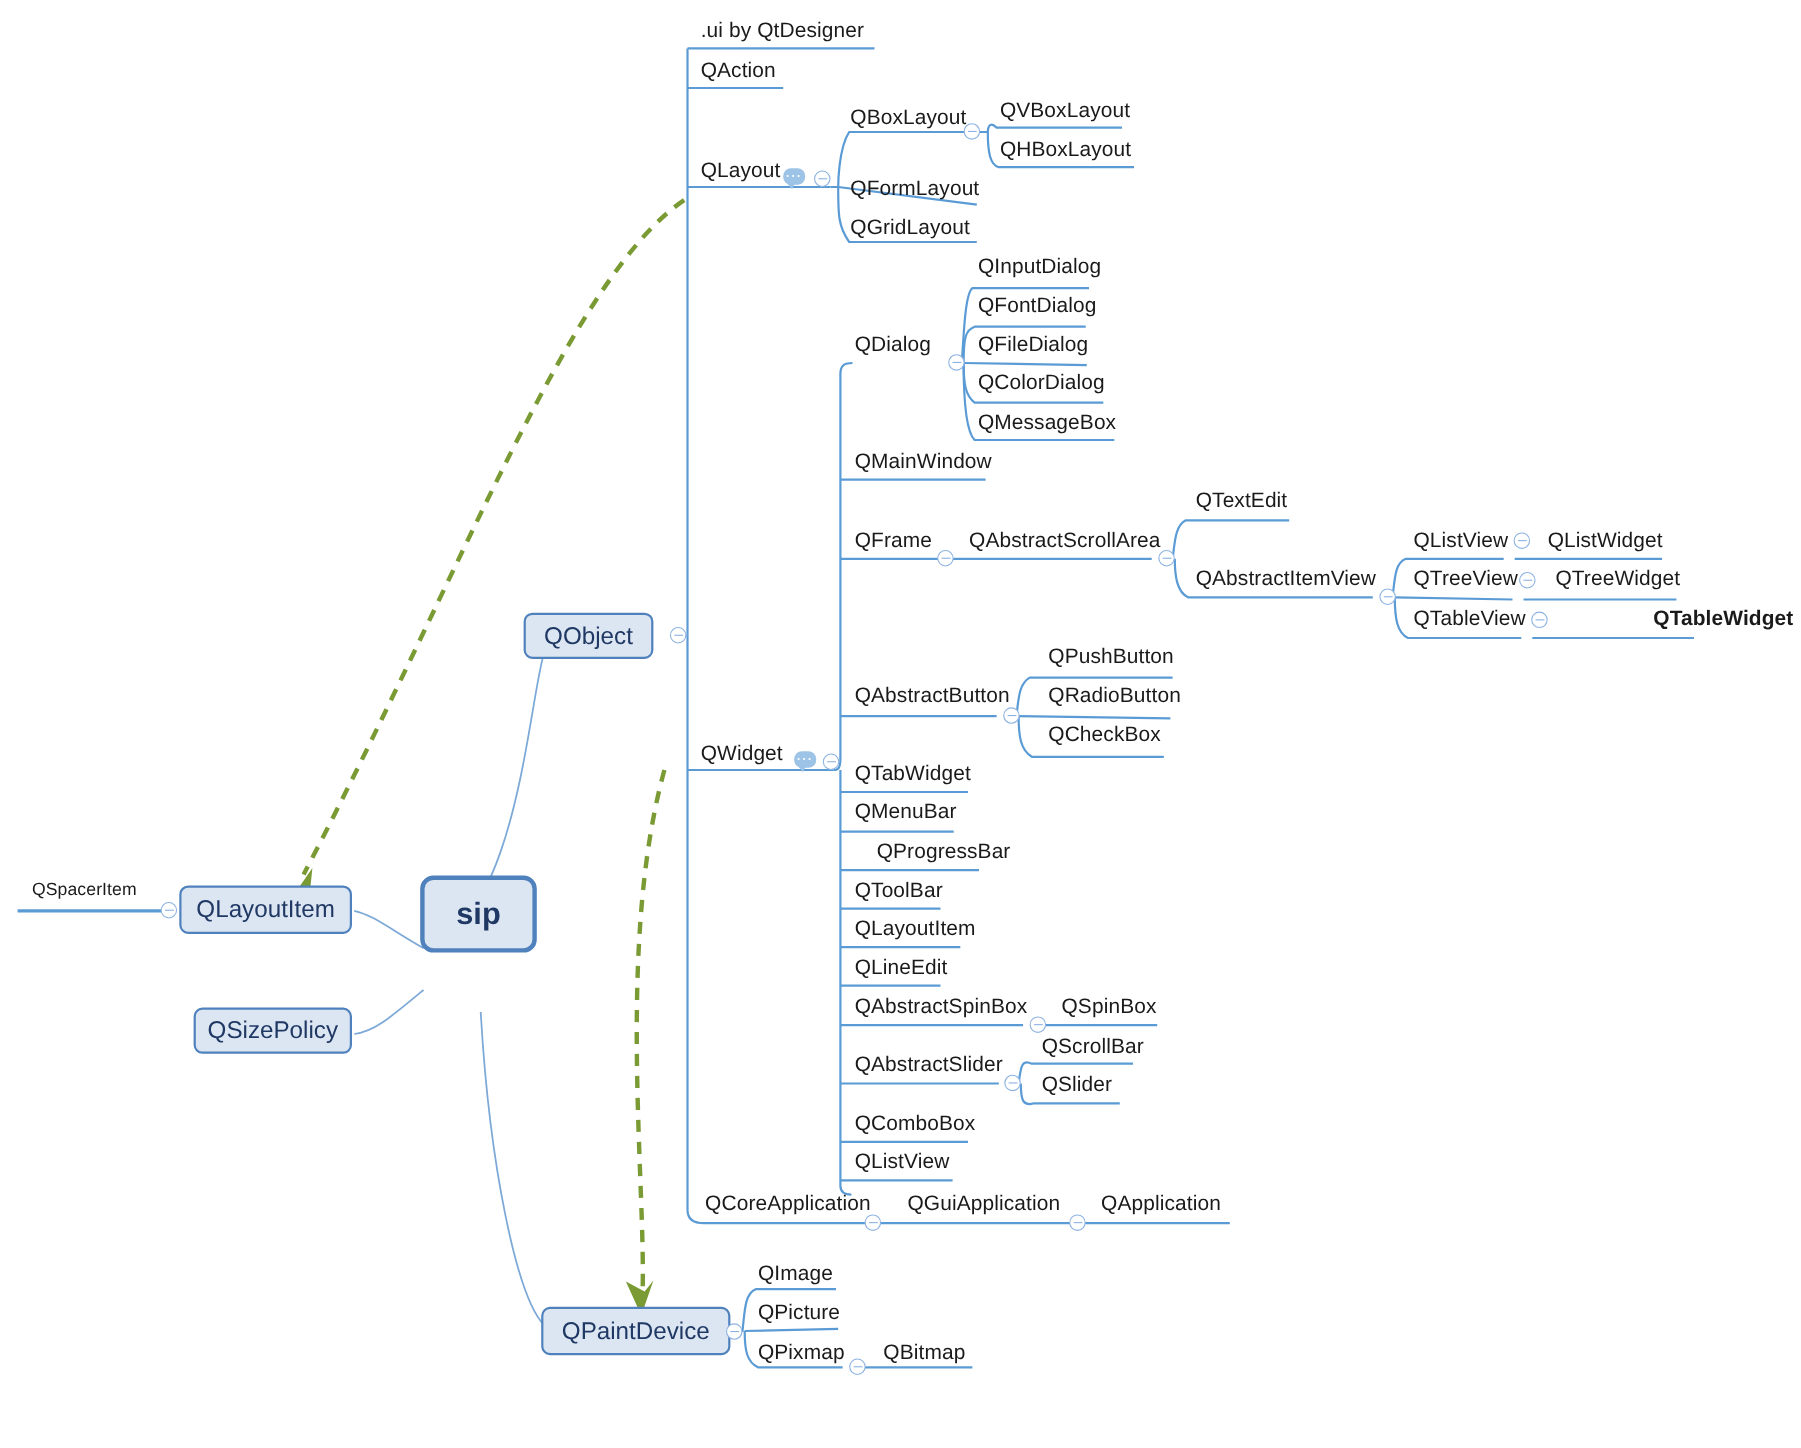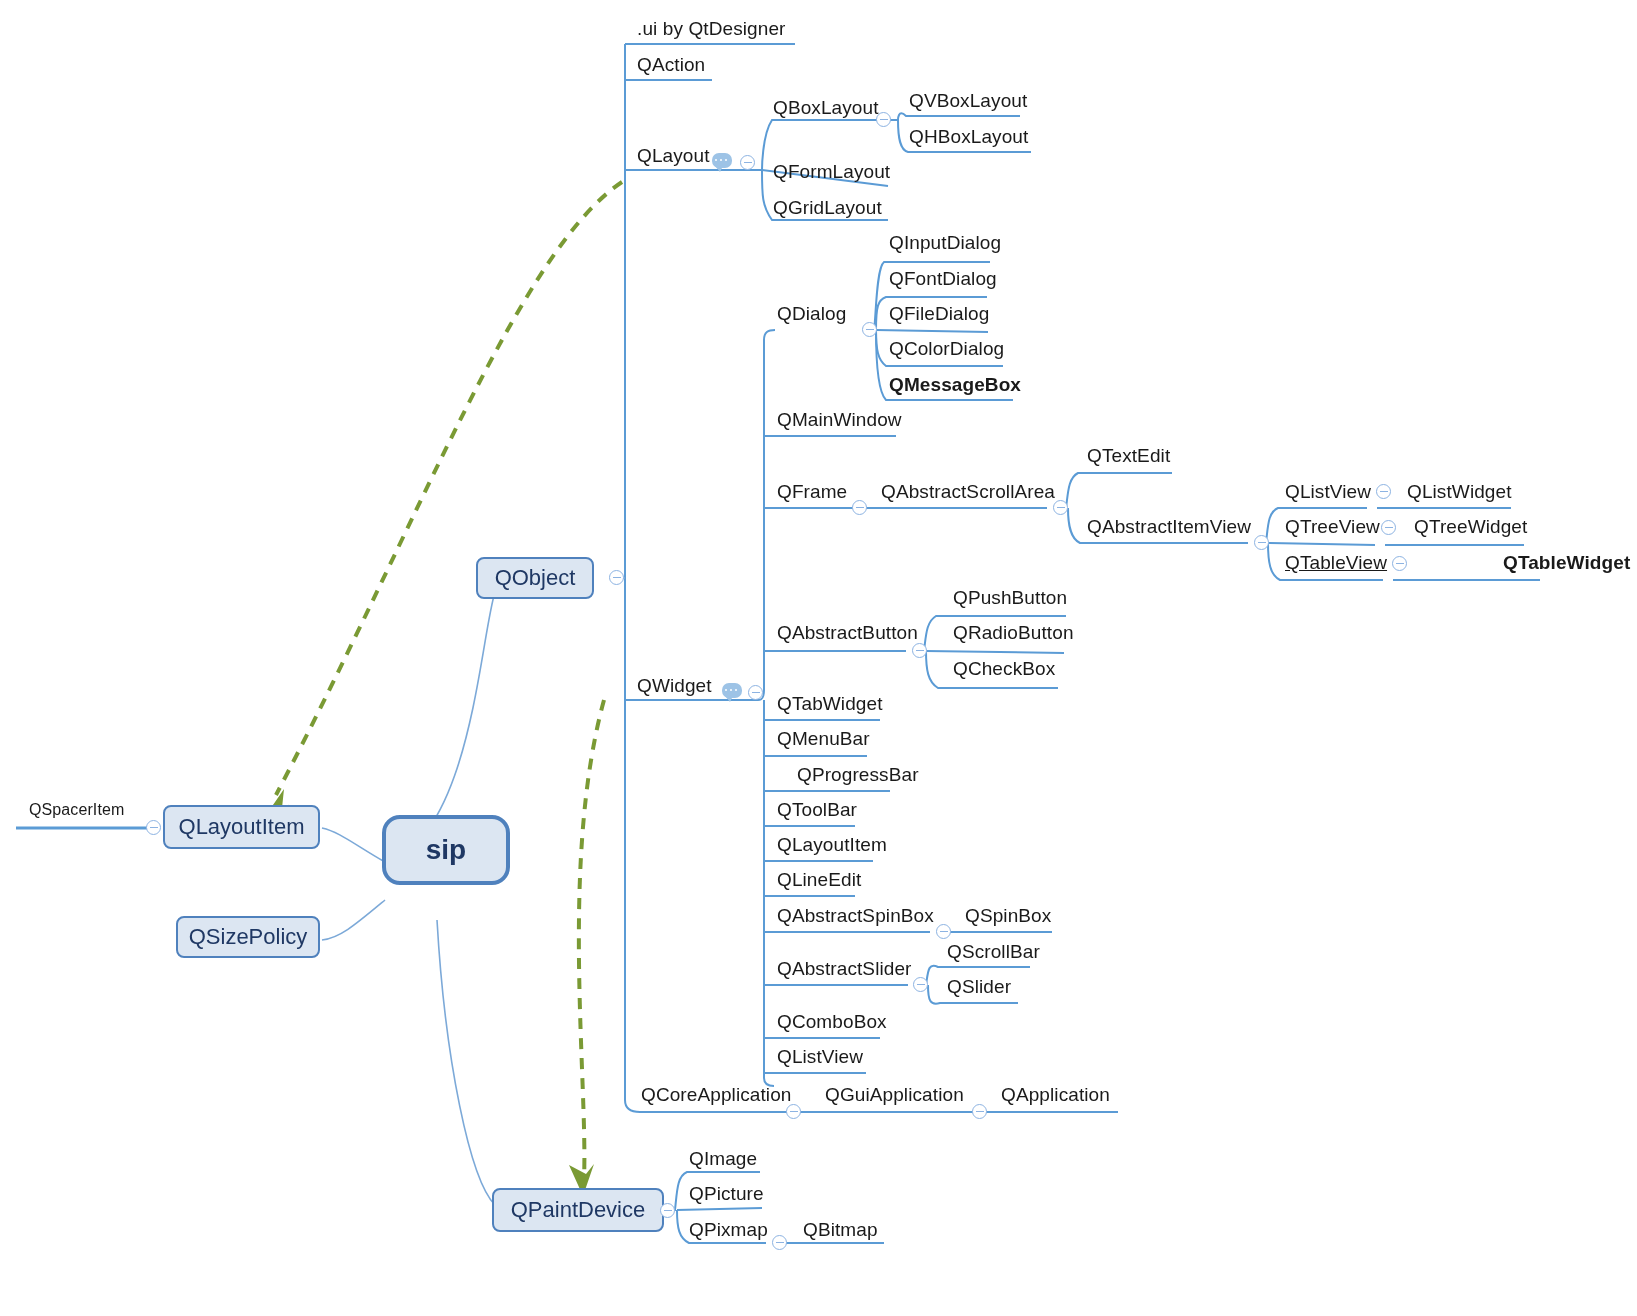--- a/index.html
+++ b/index.html
@@ -224,21 +224,21 @@
     <g fill="none" stroke="#7a9a34" stroke-width="4" stroke-dasharray="11,9" stroke-linecap="butt">
       <path d="M 622 182 C 520 250 420 520 276 795"></path>
       <path d="M 604 700 C 560 860 588 1080 584 1180"></path>
     </g>
     <g fill="#7a9a34" stroke="none">
       <polygon points="264,818 284,789 282,808 290,804"></polygon>
       <polygon points="583,1196 569,1165 586,1174 594,1164"></polygon>
     </g>
   </svg>
 
-  <div class="boxnode root" style="left:382px; top:815px; width:128px; height:70px;border-radius:18px;">
+  <div class="boxnode root" style="left:382px; top:796px; width:106px; height:70px;">
     <span>sip</span>
   </div>
 
   <div class="boxnode" style="left:476px; top:557px; width:118px; height:42px;">
     <span>QObject</span>
   </div>
   <div class="collapse" style="left:609px; top:570px;"></div>
 
   <div class="boxnode" style="left:163px; top:805px; width:157px; height:44px;">
     <span>QLayoutItem</span>
@@ -307,21 +307,21 @@
   </div>
   <div class="leaf" style="left:886px; top:268px; border:none;">
     <span>QFontDialog</span>
   </div>
   <div class="leaf" style="left:886px; top:303px; border:none;">
     <span>QFileDialog</span>
   </div>
   <div class="leaf" style="left:886px; top:338px; border:none;">
     <span>QColorDialog</span>
   </div>
-  <div class="leaf" style="left:886px; top:374px; border:none;font-weight:bold;">
+  <div class="leaf" style="left:886px; top:374px; border:none;">
     <span>QMessageBox</span>
   </div>
 
   <div class="leaf" style="left:774px; top:409px; border:none;">
     <span>QMainWindow</span>
   </div>
 
   <div class="leaf" style="left:774px; top:481px; border:none;">
     <span>QFrame</span>
   </div>
@@ -347,21 +347,21 @@
   </div>
 
   <div class="leaf" style="left:1282px; top:516px; border:none;">
     <span>QTreeView</span>
   </div>
   <div class="collapse" style="left:1381px; top:520px;"></div>
   <div class="leaf" style="left:1411px; top:516px; border:none;">
     <span>QTreeWidget</span>
   </div>
 
-  <div class="leaf" style="left:1282px; top:552px; border:none;text-decoration:underline;">
+  <div class="leaf" style="left:1282px; top:552px; border:none;">
     <span>QTableView</span>
   </div>
   <div class="collapse" style="left:1392px; top:556px;"></div>
   <div class="leaf" style="left:1500px; top:552px; border:none;font-weight:bold;">
     <span>QTableWidget</span>
   </div>
 
   <div class="leaf" style="left:774px; top:622px; border:none;">
     <span>QAbstractButton</span>
   </div>

